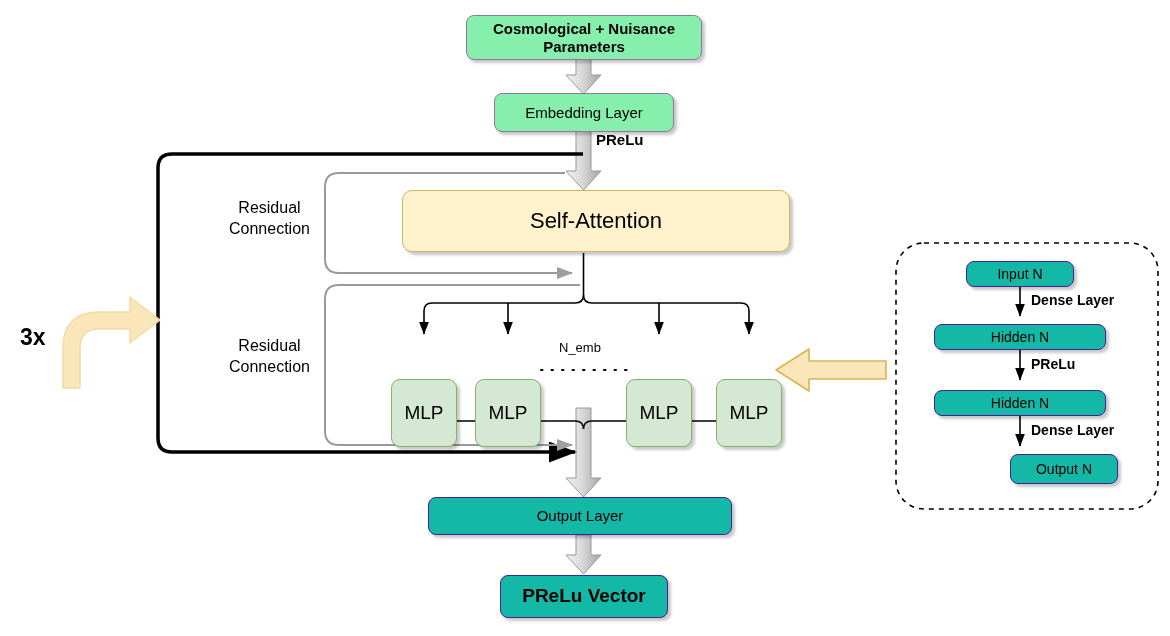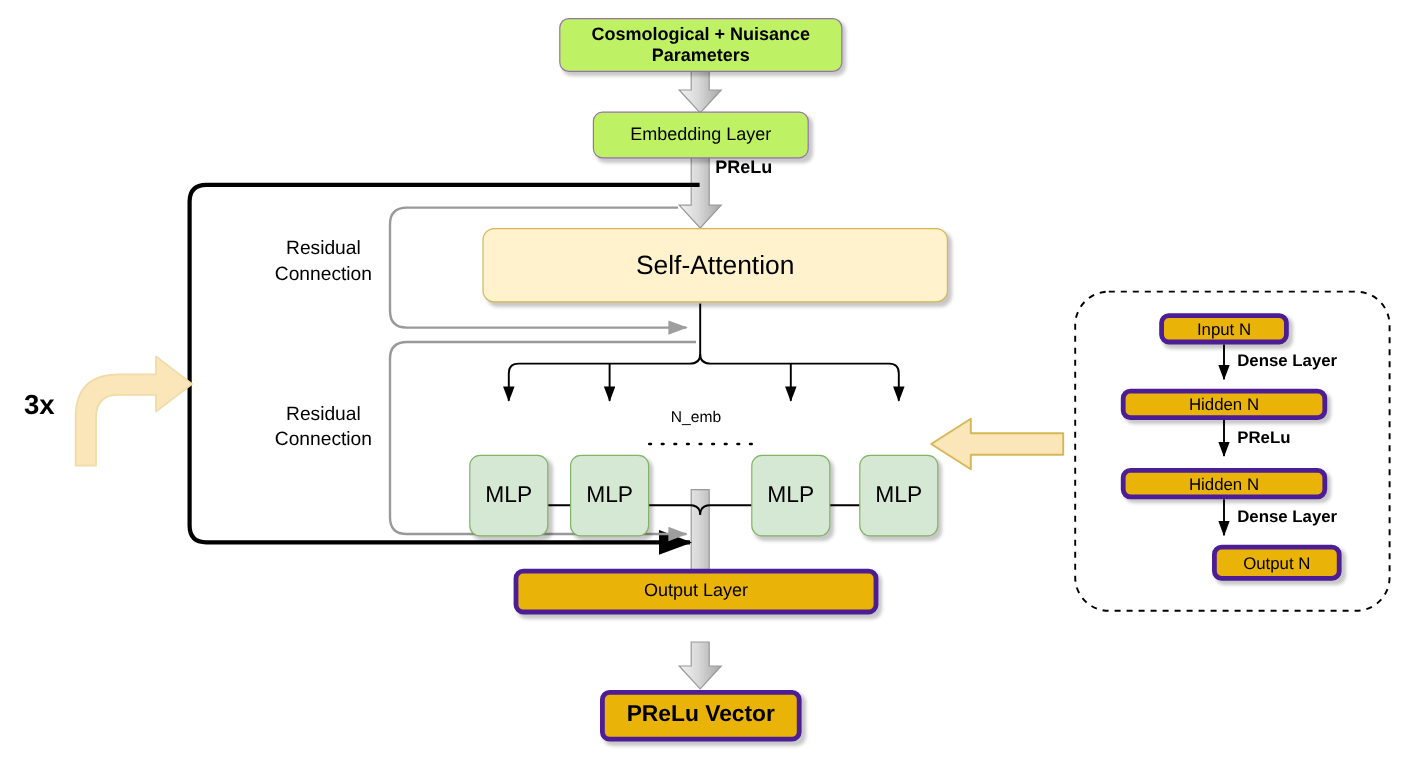--- a/index.html
+++ b/index.html
@@ -2,23 +2,23 @@
 <html><head>
 <meta charset="utf-8">
 <style>
   html,body{margin:0;padding:0;background:#ffffff;}
   body{width:1170px;height:636px;font-family:"Liberation Sans",sans-serif;overflow:hidden;}
   #stage{position:relative;width:1170px;height:636px;}
   svg.layer{position:absolute;left:0;top:0;width:1170px;height:636px;overflow:visible;}
 
   .node{position:absolute;box-sizing:border-box;display:flex;align-items:center;
         justify-content:center;text-align:center;line-height:1.2;}
-  .purple{background:#bef264;border:1px solid #9673a6;border-radius:8px;color:#000;
+  .purple{background:#86efac;border:1px solid #9673a6;border-radius:8px;color:#000;
           box-shadow:3px 3px 3px rgba(0,0,0,0.22);}
-  .blue{background:#eab308;border:4px solid #4c1d95;border-radius:8px;color:#000;
+  .blue{background:#14b8a6;border:1px solid #4c1d95;border-radius:8px;color:#000;
         box-shadow:3px 3px 3px rgba(0,0,0,0.22);}
   .yellow{background:#fff2cc;border:1px solid #d6b656;border-radius:10px;color:#000;
           box-shadow:3px 3px 3px rgba(0,0,0,0.22);}
   .green{background:#d5e8d4;border:1px solid #82b366;border-radius:9px;color:#000;
          box-shadow:3px 3px 3px rgba(0,0,0,0.22);margin-top:41px;}
   .bold{font-weight:bold;}
   .lbl{position:absolute;color:#000;white-space:pre;}
   .lbl.b{font-weight:bold;}
 </style>
 </head>
@@ -147,21 +147,21 @@
   </div>
   <div class="node green" style="left:626px;top:338px;width:66px;height:68px;font-size:19px;">
     <span>MLP</span>
   </div>
   <div class="node green" style="left:716px;top:338px;width:66px;height:68px;font-size:19px;">
     <span>MLP</span>
   </div>
 
   <div class="lbl" style="left:559px;top:340px;font-size:13px;">N_emb</div>
 
-  <div class="node blue" style="left:428px;top:474px;width:304px;height:38px;font-size:15px;">
+  <div class="node blue" style="left:428px;top:497px;width:304px;height:38px;font-size:15px;">
     <span>Output Layer</span>
   </div>
 
   <div class="node blue bold" style="left:500px;top:575px;width:168px;height:43px;font-size:19px;">
     <span>PReLu Vector</span>
   </div>
 
   <div class="node blue" style="left:966px;top:261px;width:108px;height:26px;font-size:14px;">
     <span>Input N</span>
   </div>

